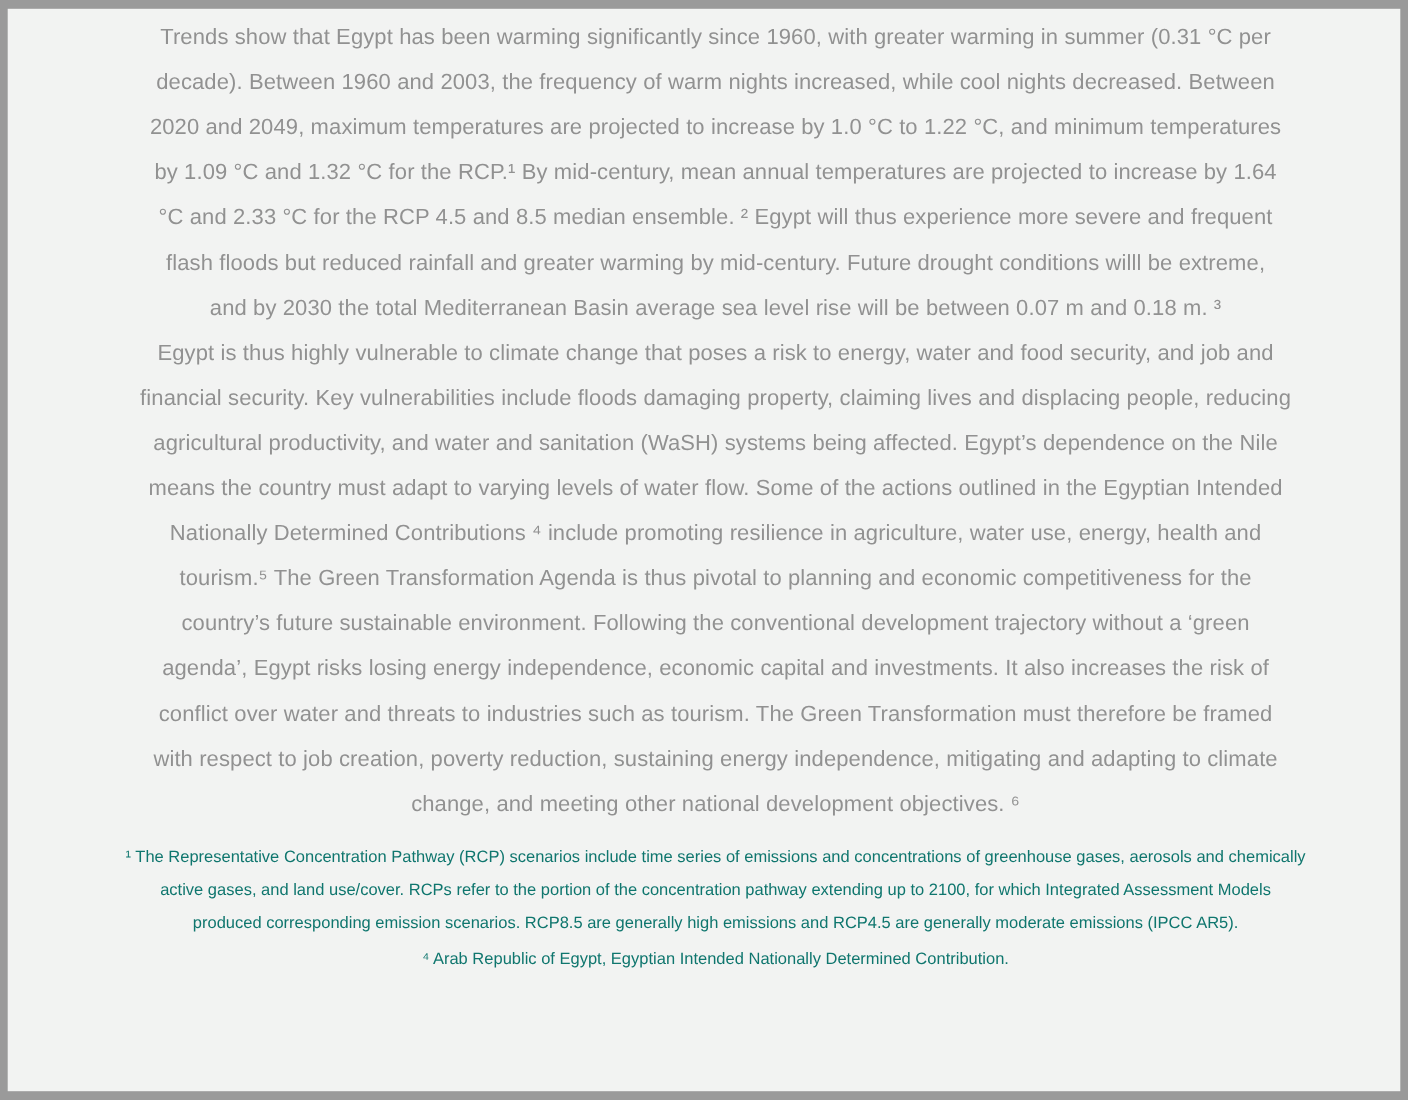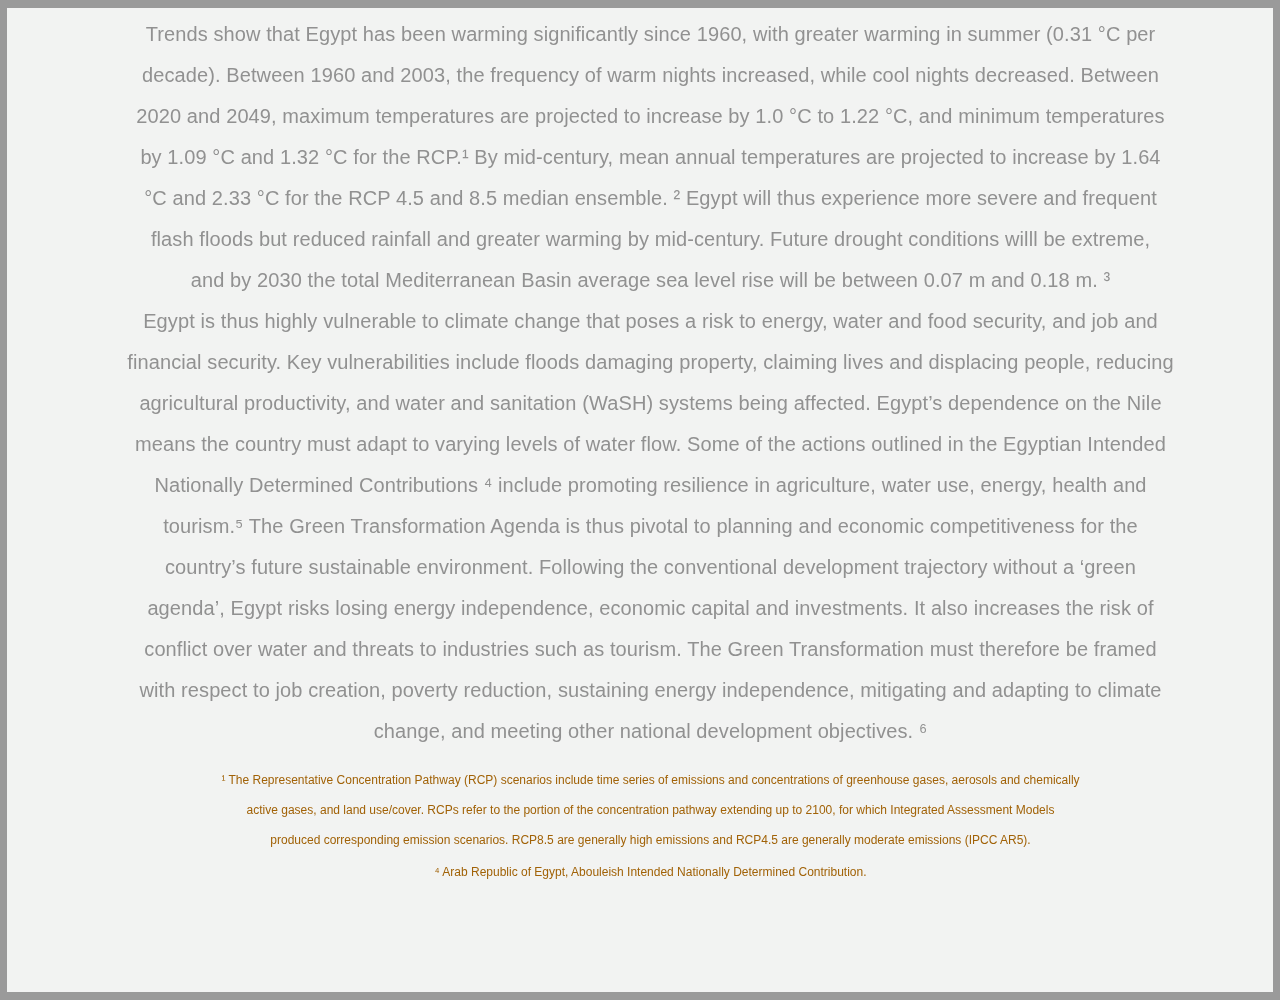--- a/index.html
+++ b/index.html
@@ -32,23 +32,23 @@
     line-height: 41px;
     letter-spacing: 0.1px;
     color: #919191;
     white-space: pre-line;
   }
   .footnotes {
     margin-top: 13px;
   }
   .footnote {
     margin: 0 0 2px 0;
-    font-size: 12px;
+    font-size: 15px;
     line-height: 30px;
-    color: #a16207;
+    color: #0f766e;
     white-space: pre-line;
   }
 </style>
 </head>
 <body>
 
 <div class="page">
   <p class="body-text">Trends show that Egypt has been warming significantly since 1960, with greater warming in summer (0.31 °C per
 decade). Between 1960 and 2003, the frequency of warm nights increased, while cool nights decreased. Between
 2020 and 2049, maximum temperatures are projected to increase by 1.0 °C to 1.22 °C, and minimum temperatures
@@ -65,15 +65,15 @@
 country’s future sustainable environment. Following the conventional development trajectory without a ‘green
 agenda’, Egypt risks losing energy independence, economic capital and investments. It also increases the risk of
 conflict over water and threats to industries such as tourism. The Green Transformation must therefore be framed
 with respect to job creation, poverty reduction, sustaining energy independence, mitigating and adapting to climate
 change, and meeting other national development objectives. ⁶</p>
 
   <div class="footnotes">
     <p class="footnote">¹ The Representative Concentration Pathway (RCP) scenarios include time series of emissions and concentrations of greenhouse gases, aerosols and chemically
 active gases, and land use/cover. RCPs refer to the portion of the concentration pathway extending up to 2100, for which Integrated Assessment Models
 produced corresponding emission scenarios. RCP8.5 are generally high emissions and RCP4.5 are generally moderate emissions (IPCC AR5).</p>
-    <p class="footnote">⁴ Arab Republic of Egypt, Abouleish Intended Nationally Determined Contribution.</p>
+    <p class="footnote">⁴ Arab Republic of Egypt, Egyptian Intended Nationally Determined Contribution.</p>
   </div>
 </div>
 
 </body></html>

